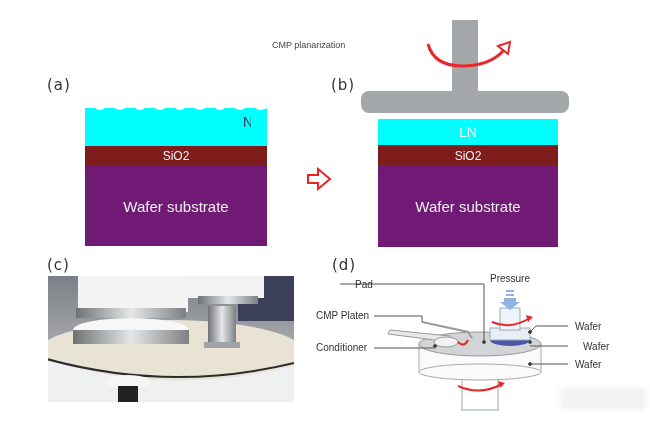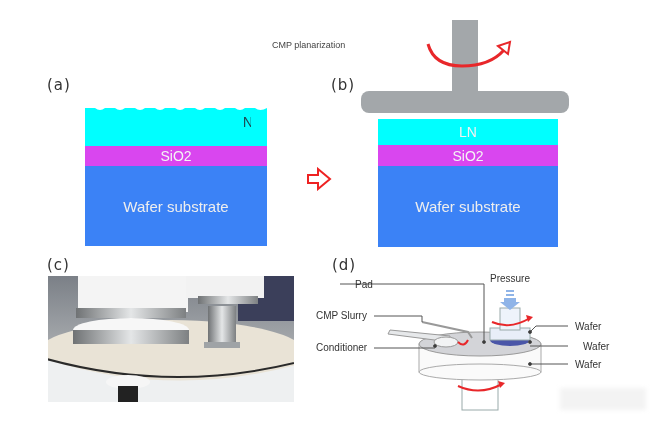--- a/index.html
+++ b/index.html
@@ -1,22 +1,22 @@
 <!DOCTYPE html>
 <html><head>
 <meta charset="utf-8">
 <style>
   html,body{margin:0;padding:0;background:#fff;}
   body{width:650px;height:424px;position:relative;overflow:hidden;font-family:"Liberation Sans",sans-serif;}
   .abs{position:absolute;}
   .plabel{font-family:"DejaVu Sans",sans-serif;font-size:15px;color:#333;letter-spacing:1px;}
   .layer{position:absolute;display:flex;align-items:center;justify-content:center;color:#f2f2f2;font-size:14px;}
   .ln{background:#00ffff;}
-  .sio2{background:#d946ef;font-size:14px;color:#f4f4f4;}
-  .wafer{background:#3b82f6;font-size:15px;color:#eeeeee;}
+  .sio2{background:#7f1d1d;font-size:12px;color:#f4f4f4;}
+  .wafer{background:#701a75;font-size:15px;color:#eeeeee;}
   .caption{font-size:9px;color:#444;}
   .dlab{font-size:10px;color:#333;}
 </style>
 </head>
 <body>
 
 <div class="abs caption" style="left:272px;top:40px;">CMP planarization</div>
 
 <div class="abs plabel" style="left:47px;top:76px;">(a)</div>
 <div class="abs" style="left:85px;top:100px;width:182px;height:146px;">
@@ -117,19 +117,19 @@
       <line x1="236" y1="56" x2="230" y2="62"></line>
       <circle cx="230" cy="62" r="1.5"></circle>
     <line x1="268" y1="76" x2="230" y2="76"></line>
       <circle cx="230" cy="72" r="1.5"></circle>
     <line x1="268" y1="94" x2="230" y2="94"></line>
       <circle cx="230" cy="94" r="1.5"></circle>
   </g>
 </svg>
 <div class="abs dlab" style="left:490px;top:273px;">Pressure</div>
 <div class="abs dlab" style="left:316px;top:279px;padding-left:39px;">Pad</div>
-<div class="abs dlab" style="left:316px;top:310px;">CMP Slurry</div>
+<div class="abs dlab" style="left:316px;top:310px;">CMP Platen</div>
 <div class="abs dlab" style="left:316px;top:342px;">Conditioner</div>
 <div class="abs dlab" style="left:575px;top:321px;">Wafer</div>
 <div class="abs dlab" style="left:575px;top:341px;margin-left:8px;">Wafer</div>
 <div class="abs dlab" style="left:575px;top:359px;">Wafer</div>
 
 <div class="abs" style="left:560px;top:388px;width:86px;height:22px;background:#f3f3f3;filter:blur(2px);"></div>
 
 </body></html>

